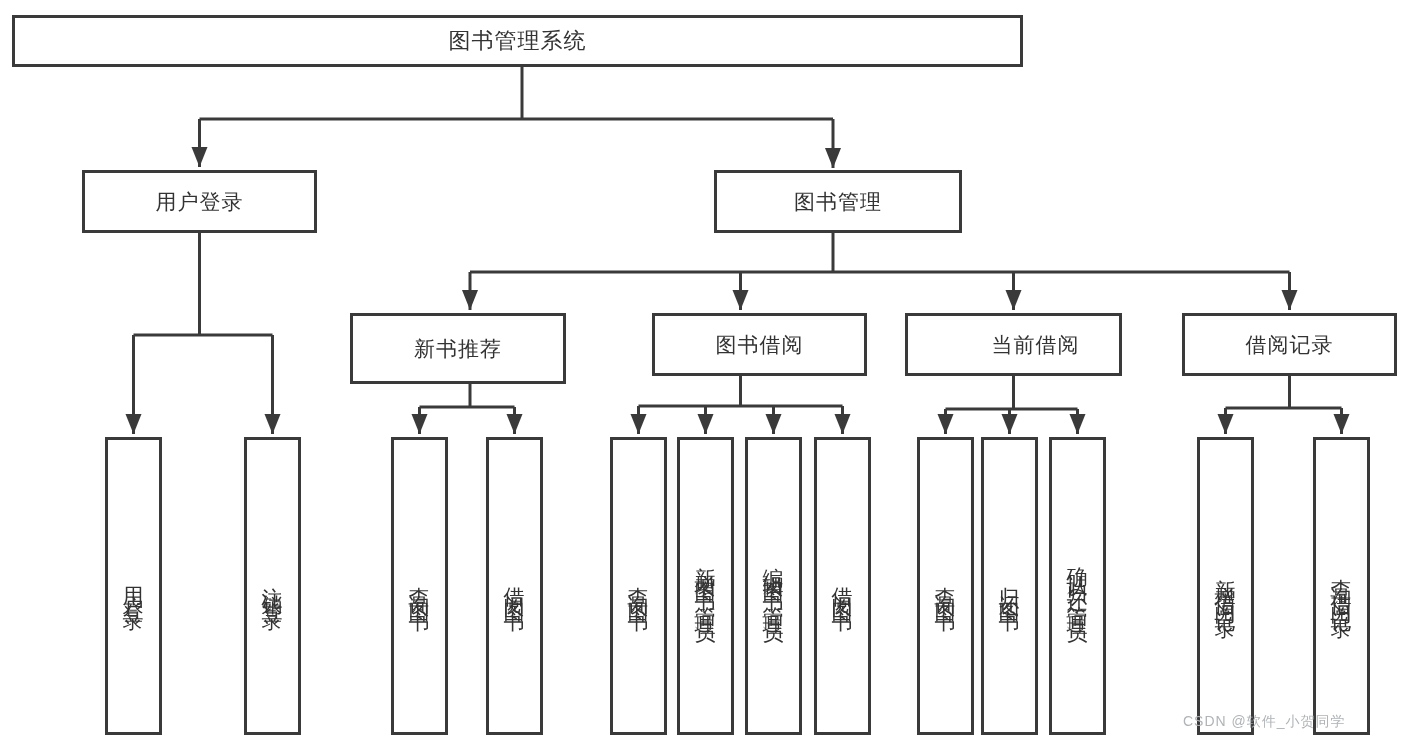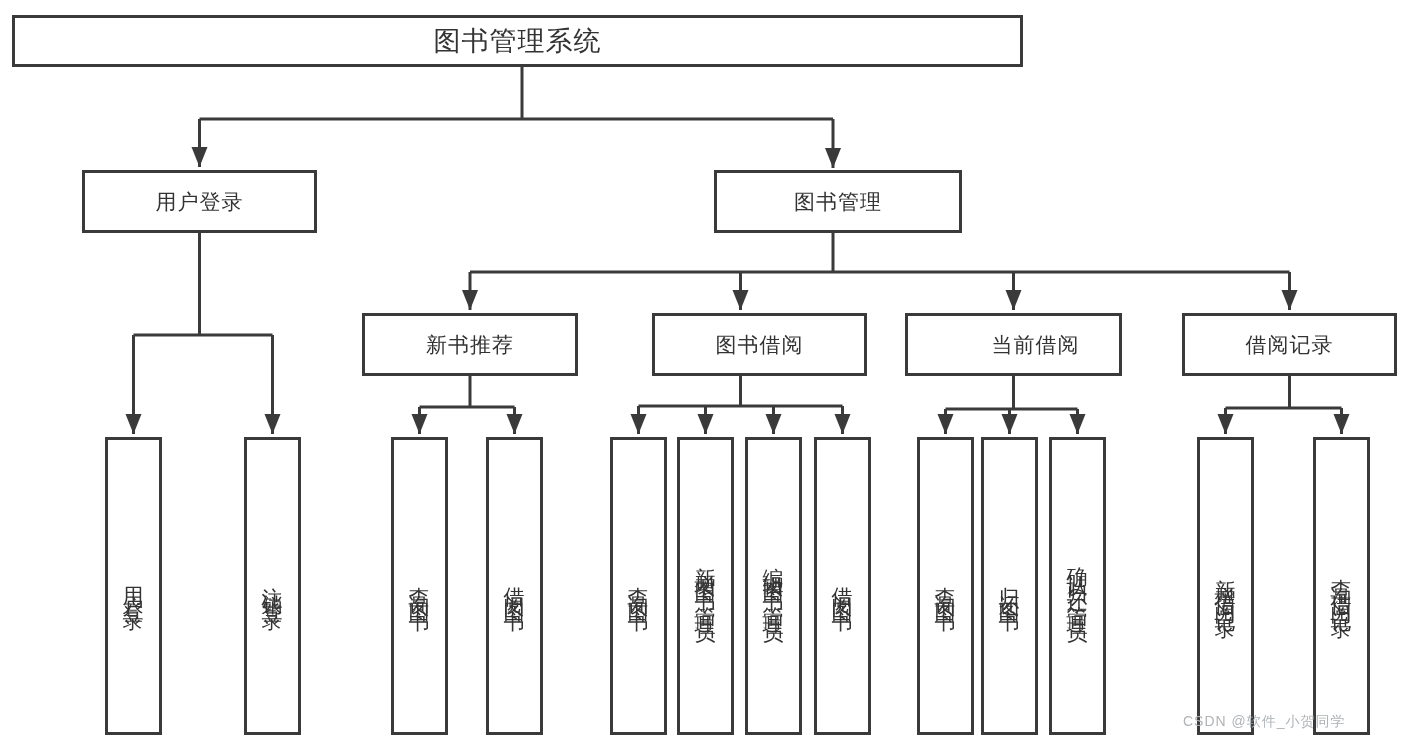--- a/index.html
+++ b/index.html
@@ -25,21 +25,21 @@
     background: #ffffff;
   }
   .hbox {
     display: flex;
     align-items: center;
     justify-content: center;
     font-size: 21px;
     letter-spacing: 1px;
     white-space: nowrap;
   }
-  .hbox.title { font-size: 27px; }
+  .hbox.title { font-size: 22px; }
   .vbox {
     width: 57px;
     height: 298px;
     writing-mode: vertical-rl;
     text-align: center;
     line-height: 51px;
     font-size: 21px;
     letter-spacing: 8px;
   }
   .watermark {
@@ -123,21 +123,21 @@
     <span>图书管理系统</span>
   </div>
 
   <div class="node hbox" style="left:82px; top:170px; width:235px; height:63px;">
     <span>用户登录</span>
   </div>
   <div class="node hbox" style="left:714px; top:170px; width:248px; height:63px;">
     <span>图书管理</span>
   </div>
 
-  <div class="node hbox" style="left:362px; top:313px; width:216px; height:63px;">
+  <div class="node hbox" style="left:350px; top:313px; width:216px; height:71px;">
     <span>新书推荐</span>
   </div>
   <div class="node hbox" style="left:652px; top:313px; width:215px; height:63px;">
     <span>图书借阅</span>
   </div>
   <div class="node hbox" style="left:905px; top:313px; width:217px; height:63px;padding-left:44px;">
     <span>当前借阅</span>
   </div>
   <div class="node hbox" style="left:1182px; top:313px; width:215px; height:63px;">
     <span>借阅记录</span>

